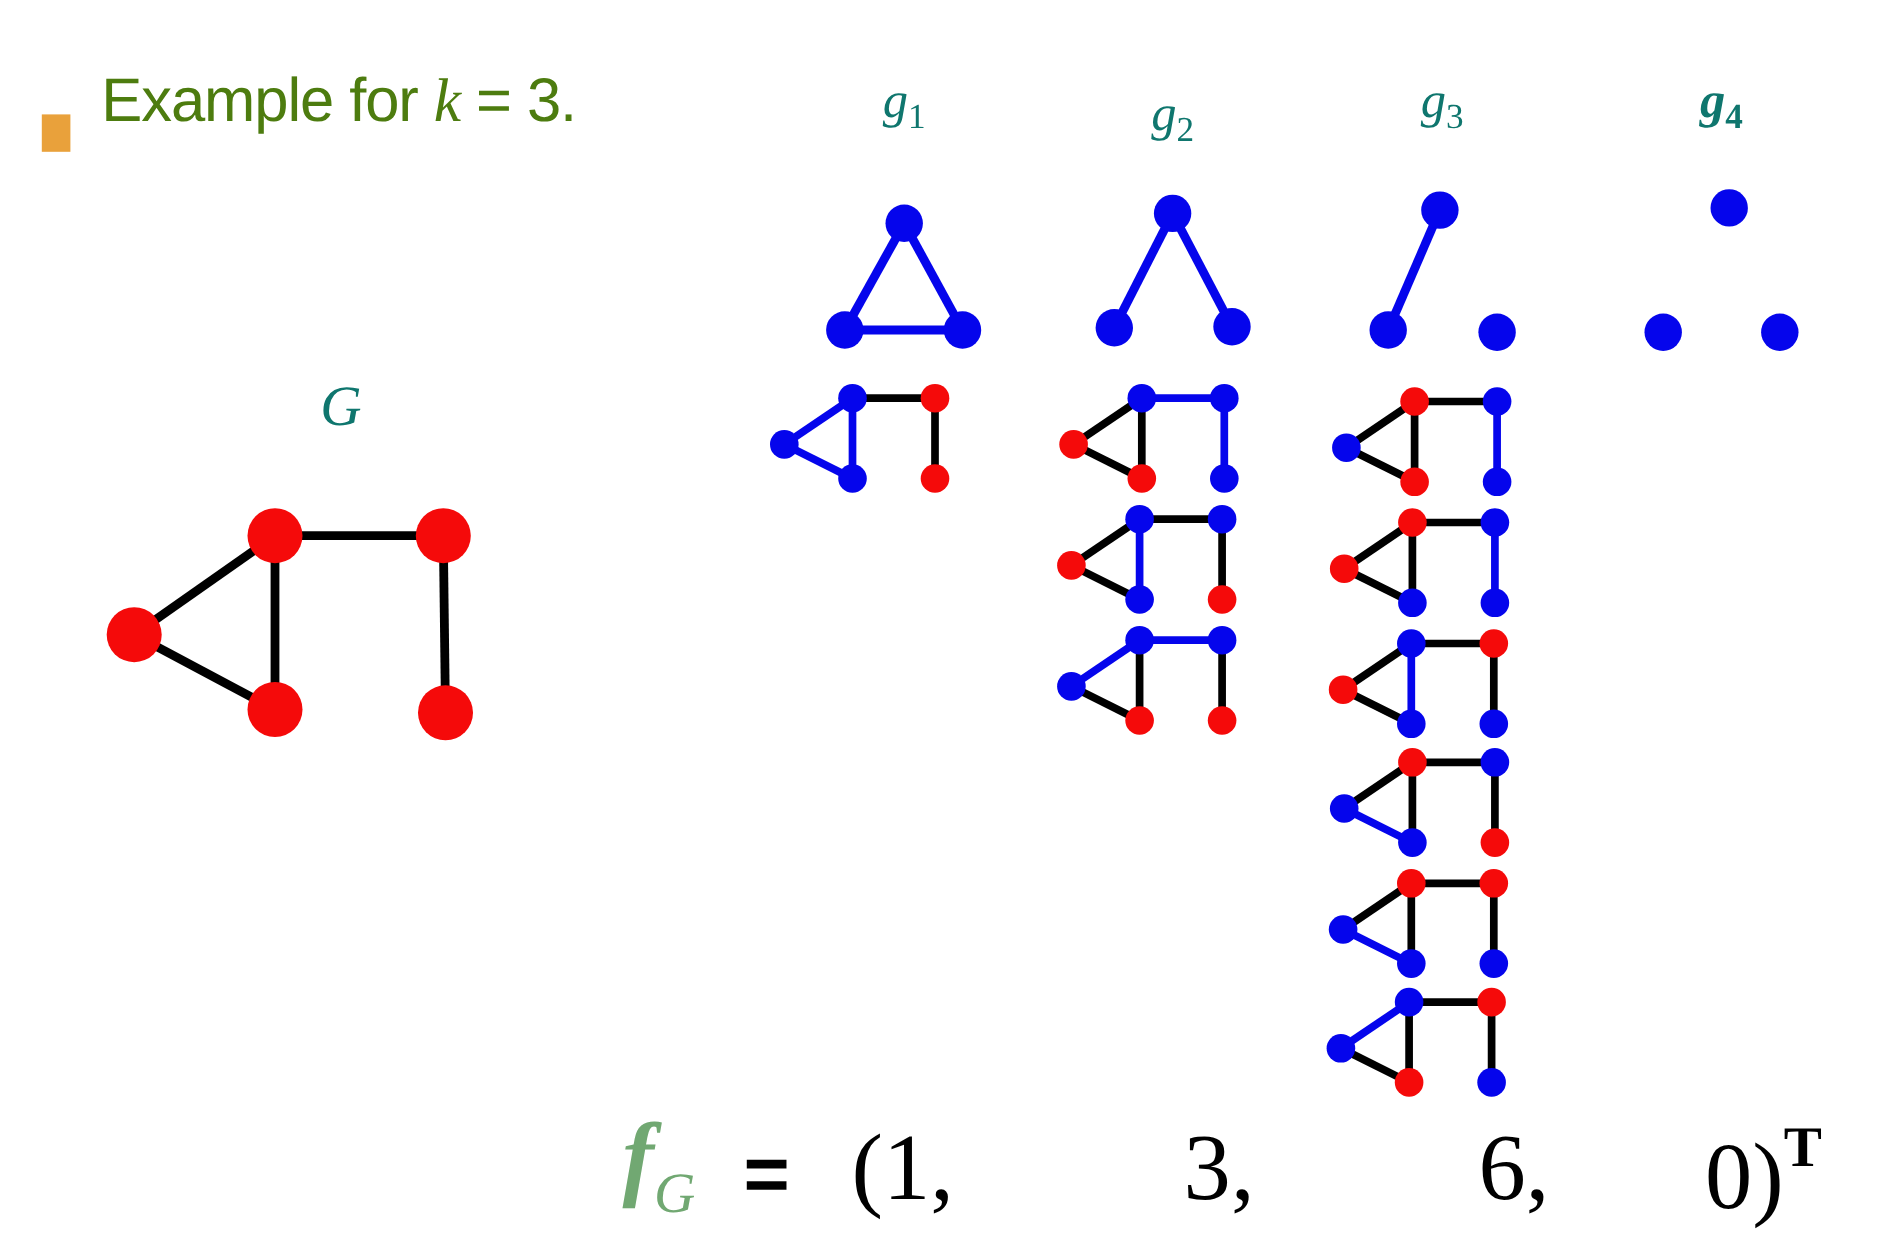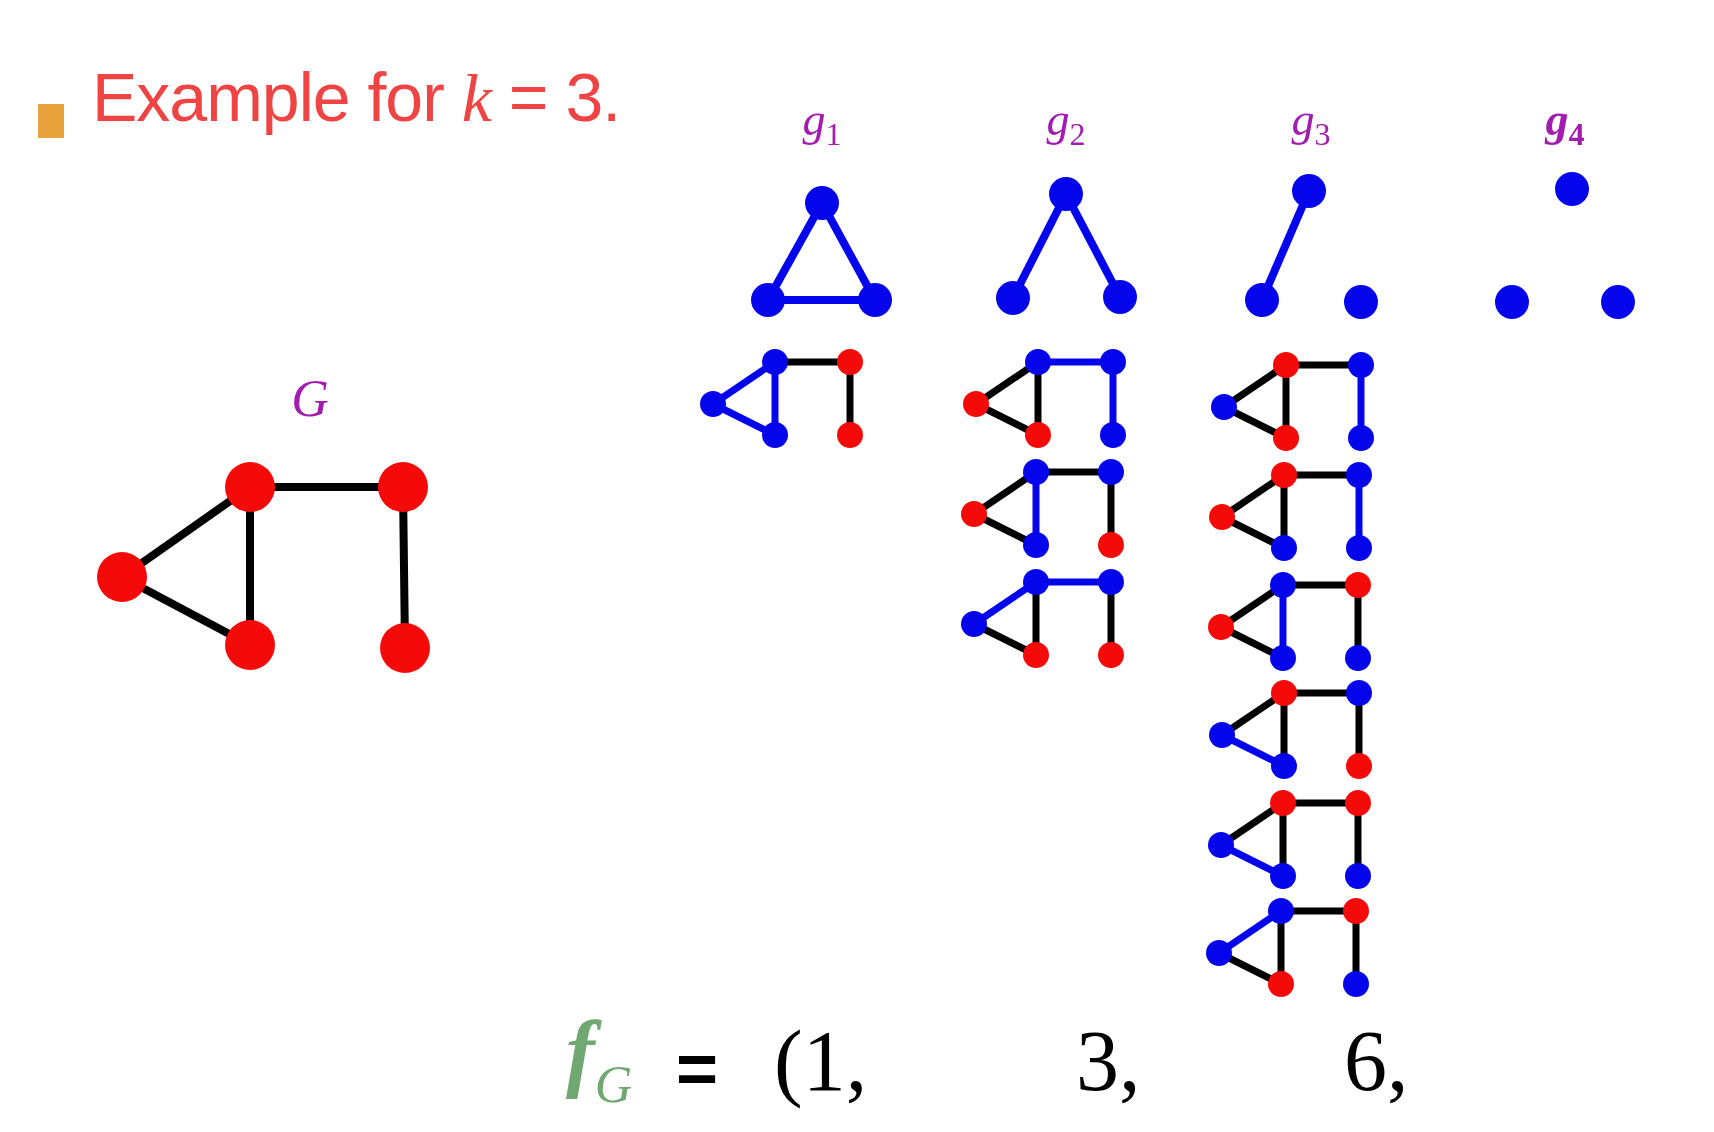--- a/index.html
+++ b/index.html
@@ -11,33 +11,32 @@
     font-family:"Liberation Sans", sans-serif;
   }
   .title-row{
     position:absolute;left:0;top:0;width:100%;height:170px;
   }
   .bullet{
     position:absolute;left:38px;top:104px;width:26px;height:34px;
   }
   .title-text{
     position:absolute;left:92px;top:62px;
-    font-size:68px;line-height:1.05;color:#ef4444;
+    font-size:56px;line-height:1.05;color:#4d7c0f;
     white-space:nowrap;letter-spacing:-1px;
   }
   .math-var{
     font-family:"Liberation Serif", serif;
     font-style:italic;
   }
   .graph-label{
     position:absolute;transform:translateX(-50%);
     font-family:"Liberation Serif", serif;
-    font-style:italic;color:#a21caf;
+    font-style:italic;color:#0f766e;
     white-space:nowrap;
-    margin-top:29px;
   }
   .label-G{font-size:52px;}
   .label-g{font-size:46px;}
   .label-g sub{font-size:32px;font-style:normal;line-height:0;}
   svg.diagram{position:absolute;left:0;top:0;}
   .formula{
     position:absolute;left:14px;top:1000px;width:100%;height:132px;
     font-family:"Liberation Serif", serif;color:#000;
   }
   .formula .piece{
@@ -59,21 +58,21 @@
 
 <div class="canvas">
 
   <div class="title-row">
     <div class="bullet" id="bullet" style="background: rgb(233, 161, 59);"></div>
     <div class="title-text"><span>Example for </span><span class="math-var">k</span><span> = 3.</span></div>
   </div>
 
   <div class="graph-label label-G" id="lab-G" style="left: 310px; top: 340px;">G</div>
   <div class="graph-label label-g" id="lab-g1" style="left: 822px; top: 64px;"><span>g</span><sub>1</sub></div>
-  <div class="graph-label label-g" id="lab-g2" style="left: 1066px; top: 64px;"><span>g</span><sub>2</sub></div>
+  <div class="graph-label label-g" id="lab-g2" style="left: 1066px; top: 76px;"><span>g</span><sub>2</sub></div>
   <div class="graph-label label-g" id="lab-g3" style="left: 1311px; top: 64px;"><span>g</span><sub>3</sub></div>
   <div class="graph-label label-g" id="lab-g4" style="left: 1565px; top: 64px; font-weight: bold;"><span>g</span><sub>4</sub></div>
 
   <svg class="diagram" id="graphs" width="1714" height="1132" viewBox="0 0 1714 1132">
       <line x1="250" y1="487" x2="403" y2="487" stroke="#000000" stroke-width="8"></line>
       <line x1="250" y1="487" x2="122" y2="577" stroke="#000000" stroke-width="8"></line>
       <line x1="250" y1="487" x2="250" y2="645" stroke="#000000" stroke-width="8"></line>
       <line x1="122" y1="577" x2="250" y2="645" stroke="#000000" stroke-width="8"></line>
       <line x1="403" y1="487" x2="405" y2="648" stroke="#000000" stroke-width="8"></line>
       <circle cx="250" cy="487" r="25" fill="#F50A0A"></circle>
@@ -200,15 +199,16 @@
       <circle cx="1281" cy="984" r="13" fill="#F50A0A"></circle>
       <circle cx="1356" cy="984" r="13" fill="#0505EC"></circle>
     </svg>
 
   <div class="formula">
     <span class="piece fG" id="f-fG" style="left: 552px; top: 8px; color: rgb(113, 168, 114);"><span>f</span><span class="fsub">G</span></span>
     <span class="piece eq" id="f-eq" style="left: 662px; top: 32px;">=</span>
     <span class="piece vec" id="f-v0" style="left: 760px; top: 18px;">(1,</span>
     <span class="piece vec" id="f-v1" style="left: 1062px; top: 18px;">3,</span>
     <span class="piece vec" id="f-v2" style="left: 1330px; top: 18px;">6,</span>
+    <span class="piece vec" id="f-v3" style="left: 1536px; top: 18px;"><span>0)</span><sup>T</sup></span>
   </div>
 
 </div>
 
 </body></html>

